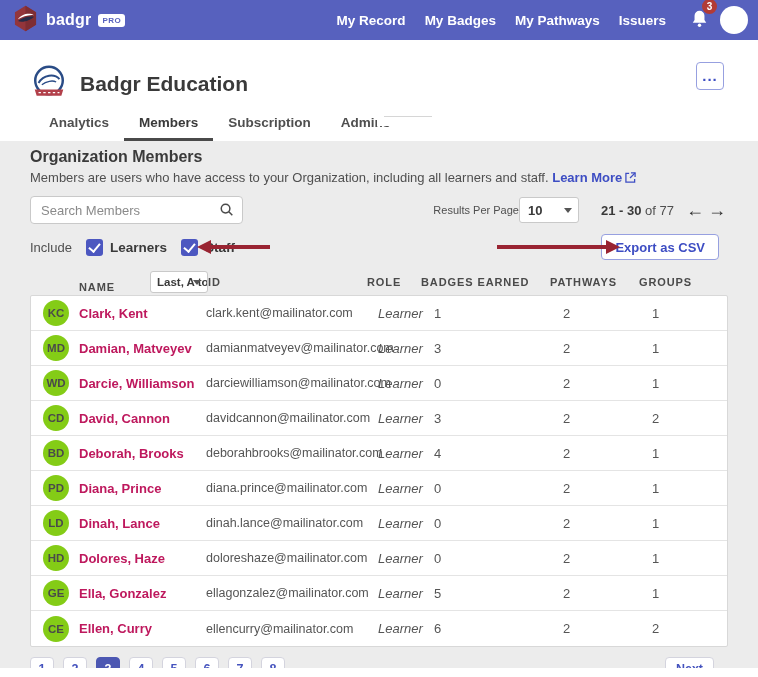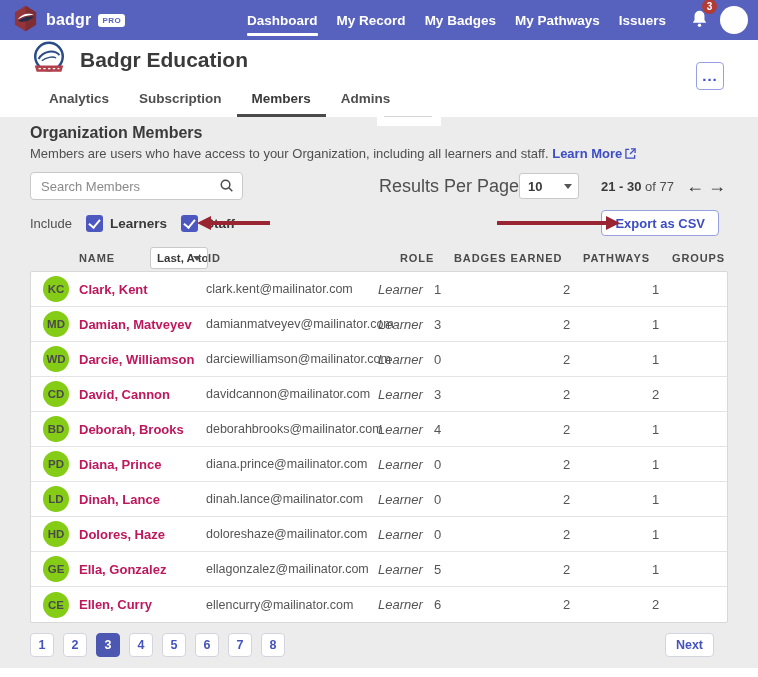--- a/index.html
+++ b/index.html
@@ -26,21 +26,21 @@
     display: flex; align-items: center; position: relative; cursor: pointer; }
   .nav-item.active::after { content:""; position: absolute; left: 0; right: 0; bottom: 4px;
     height: 3px; background: #fff; border-radius: 1px; }
   .bell-wrap { position: relative; margin-left: 25px; margin-right: 12px; cursor: pointer; }
   .bell-badge { position: absolute; top: -10px; right: -9px; min-width: 15px; height: 15px;
     background: #B23B36; color: #fff; border-radius: 50%; font-size: 10px; font-weight: bold;
     display: flex; align-items: center; justify-content: center; padding: 0 2px; }
   .nav-avatar { width: 28px; height: 28px; border-radius: 50%; background: #fff; cursor: pointer; }
 
   
-  .org-header { background: #fff; padding: 0 0 0 0; position: relative; }
+  .org-header { background: #fff; padding: 24px 0 0 0; position: relative; }
   .org-title-row { display: flex; align-items: center; gap: 12px; padding: 0 30px; height: 40px; }
   .org-name { font-size: 21px; font-weight: bold; color: #3A3A3A; }
   .menu-btn { position: absolute; right: 34px; top: 22px; width: 28px; height: 28px;
     border: 1px solid #97A0E0; border-radius: 4px; background: #fff; color: #3D4DC3;
     font-weight: 800; font-size: 15px; letter-spacing: 1px; line-height: 16px; cursor: pointer; }
   .tabs { display: flex; padding-left: 34px; margin-top: 11px; align-items: center; }
   .tab { padding: 0 15px 8px 15px; font-size: 13.5px; font-weight: bold; color: #4F4F4F;
     cursor: pointer; border-bottom: 3px solid transparent; }
   .tab.active { color: #3A3A3A; border-bottom-color: #4A4A4A; }
   .artifact-box { position: absolute; left: 377px; top: 67px; width: 64px; height: 19px;
@@ -56,21 +56,21 @@
   .ext-icon { display: inline-block; vertical-align: -1px; margin-left: 3px; }
 
   
   .toolbar { display: flex; align-items: center; margin-top: 8px; height: 28px; }
   .search-wrap { position: relative; }
   .search-input { width: 213px; height: 28px; border: 1px solid #C9C9C9; border-radius: 4px;
     padding: 0 30px 0 10px; font-size: 13px; font-family: inherit; color: #3A3A3A; background: #fff; }
   .search-input::placeholder { color: #8A8A8A; }
   .search-icon { position: absolute; right: 9px; top: 6px; cursor: pointer; }
   .toolbar-right { margin-left: auto; display: flex; align-items: center; }
-  .rpp-label { font-size: 18px; color: #4F4F4F; }
+  .rpp-label { font-size: 11px; color: #4F4F4F; }
   .select { position: relative; background: #fff; border: 1px solid #C9C9C9; border-radius: 3px;
     font-weight: bold; color: #3A3A3A; cursor: pointer; }
   .rpp-select { width: 60px; height: 26px; font-size: 13px; padding: 5px 0 0 8px; }
   .chev { position: absolute; right: 6px; top: 50%; margin-top: -2px; width: 0; height: 0;
     border-left: 4px solid transparent; border-right: 4px solid transparent; border-top: 5px solid #555; }
   .range-text { margin-left: 22px; font-size: 13px; color: #4F4F4F; }
   .range-bold { font-weight: bold; color: #3A3A3A; }
   .pager-arrow { background: none; border: none; font-size: 18px; color: #2F2F2F; cursor: pointer;
     padding: 0 2px; line-height: 20px; font-family: inherit; }
   .pager-arrow.prev { margin-left: 10px; }
@@ -91,24 +91,24 @@
   .annot-right { left: 467px; width: 110px; }
   .annot-right::after { content:""; position: absolute; right: -13px; top: -5px; width: 0; height: 0;
     border-top: 7px solid transparent; border-bottom: 7px solid transparent; border-left: 14px solid #992432; }
   .export-btn { margin-left: auto; margin-right: 9px; height: 26px; padding: 0 13px; background: #fff;
     border: 1px solid #97A0E0; border-radius: 4px; color: #3D4DC3; font-weight: bold; font-size: 13px;
     cursor: pointer; font-family: inherit; }
 
   
   .thead { display: flex; align-items: center; padding-left: 49px; height: 27px; margin-top: 8px;
     font-size: 11px; font-weight: bold; letter-spacing: .9px; color: #4A4A4A; }
-  .th-name { width: 129px; display: flex; align-items: center; gap: 26px; }
+  .th-name { width: 129px; display: flex; align-items: flex-end; gap: 26px; }
   .sort-select { width: 80px; height: 22px; font-size: 11.5px; margin-left: 9px; padding: 4px 16px 0 6px;
     letter-spacing: 0; white-space: nowrap; overflow: hidden; }
-  .th-id { width: 192px; } .th-role { width: 54px; } .th-badges { width: 129px; }
+  .th-id { width: 159px; } .th-role { width: 54px; } .th-badges { width: 129px; }
   .th-pathways { width: 89px; } .th-groups { flex: 1; }
 
   
   .table { background: #fff; border: 1px solid #D8D8D8; border-radius: 2px; }
   .trow { display: grid; grid-template-columns: 36px 127px 172px 54px 129px 89px 1fr;
     align-items: center; height: 35px; padding-left: 12px; border-bottom: 1px solid #E4E4E4; }
   .trow:last-child { border-bottom: none; }
   .avatar { width: 26px; height: 26px; border-radius: 50%; background: #84cc16; color: #4A4A4A;
     font-size: 11.5px; font-weight: bold; display: flex; align-items: center; justify-content: center; }
   .cell-name { font-size: 13px; font-weight: bold; color: #be185d; text-decoration: none; cursor: pointer; }
@@ -137,21 +137,20 @@
         <polygon points="16,1 28.5,8.5 28.5,23.5 16,31 3.5,23.5 3.5,8.5" fill="#93353B"></polygon>
         <polygon points="16,1 28.5,8.5 28.5,23.5 16,31" fill="#7E2D33"></polygon>
         <path d="M7 17 C11 10.5 21 8.5 26 12 C20 11 12 14 7 17 Z" fill="#fff"></path>
         <path d="M7 19 C13 14 22 13 26 14 C22 18.5 12 21.5 7 19 Z" fill="#262B47"></path>
       </svg>
     </span>
     <span class="brand-name">badgr</span>
     <span class="pro-badge">PRO</span>
   </div>
   <div class="nav-items">
-    <div class="nav-item active">Dashboard</div>
     <div class="nav-item">My Record</div>
     <div class="nav-item">My Badges</div>
     <div class="nav-item">My Pathways</div>
     <div class="nav-item">Issuers</div>
   </div>
   <div class="bell-wrap">
     <span>
       <svg width="17" height="19" viewBox="0 0 24 26" fill="#fff">
         <path d="M12 2a7 7 0 0 0-7 7v6l-2.5 4h19L19 15V9a7 7 0 0 0-7-7z"></path>
         <circle cx="12" cy="22.5" r="2.4"></circle>
@@ -171,22 +170,22 @@
         <path d="M12.5 23 C17 19 24 18 27.5 20" fill="none" stroke="#2A4C86" stroke-width="1.4"></path>
         <path d="M5 28 L35 28 L33 34.5 L7 34.5 Z" fill="#B2404A"></path>
         <line x1="9" y1="31.2" x2="31" y2="31.2" stroke="#fff" stroke-width="1.2" stroke-dasharray="2.5 2.5"></line>
       </svg>
     </span>
     <span class="org-name">Badgr Education</span>
   </div>
   <button class="menu-btn">...</button>
   <div class="tabs">
     <div class="tab">Analytics</div>
+    <div class="tab active">Members</div>
     <div class="tab">Subscription</div>
-    <div class="tab active">Members</div>
     <div class="tab">Admins</div>
   </div>
   <div class="artifact-box"></div>
 </div>
 
 <div class="content">
 
   <div class="page-heading">Organization Members</div>
   <div class="page-desc">
     <span>Members are users who have access to your Organization, including all learners and staff.</span>

